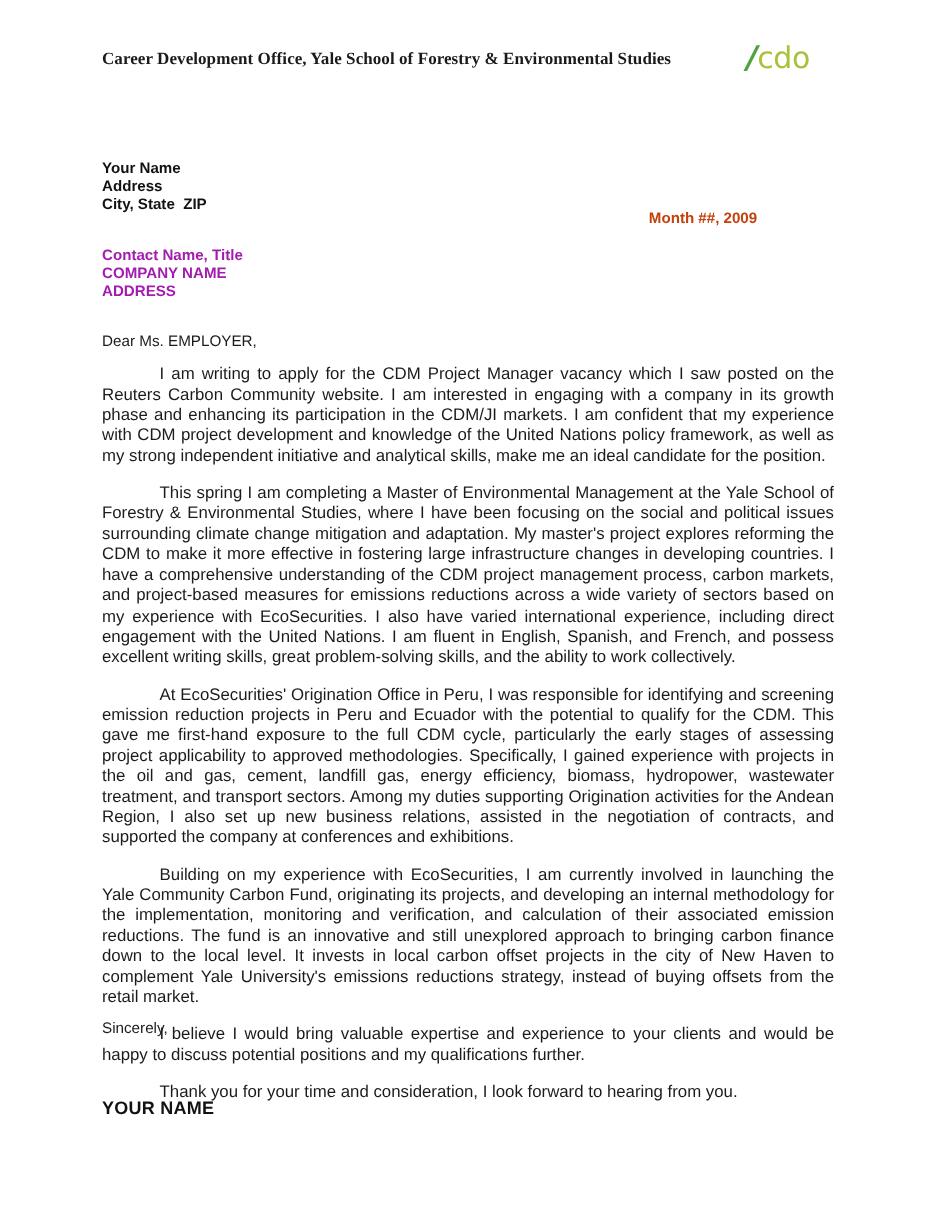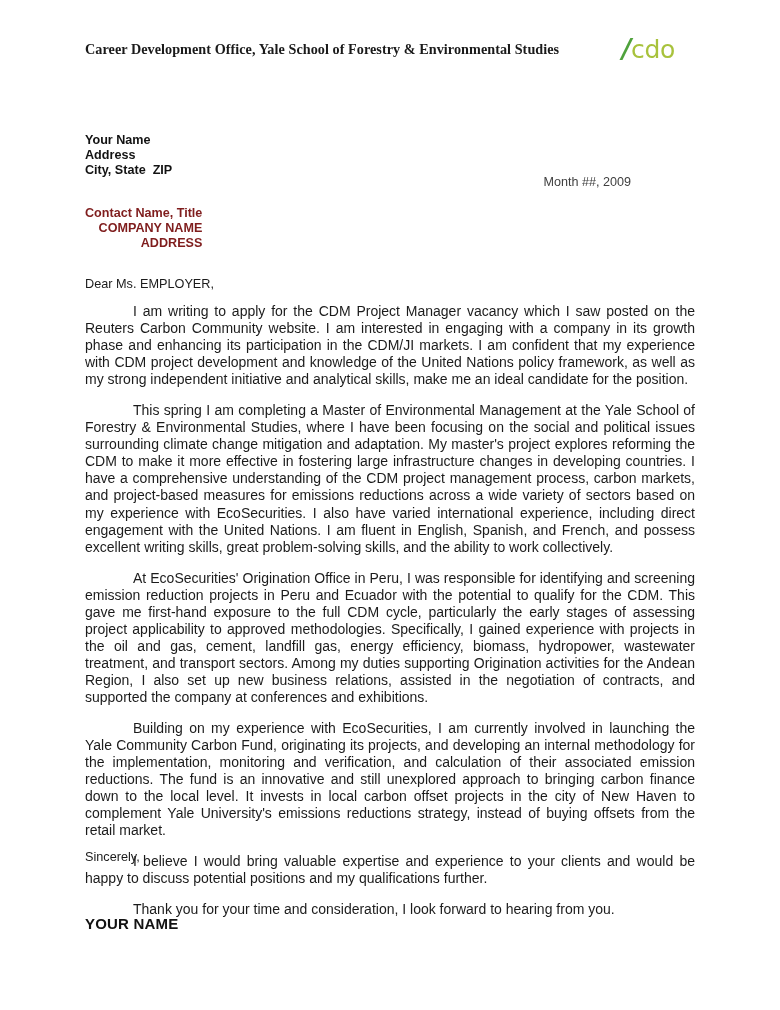--- a/index.html
+++ b/index.html
@@ -86,35 +86,34 @@
     color: #121212;
   }
   .sender-block div { white-space: pre; }
 
   
   .date-line {
     position: absolute;
     right: 85px;
     top: 175px;
     font-size: 12.6px;
-    font-weight: 400;
-    color: #404040;
+    font-weight: 700;
+    color: #c2410c;
     white-space: nowrap;
   }
 
   
   .recipient-block {
     position: absolute;
     left: 85px;
     top: 206px;
     font-size: 12.6px;
     font-weight: 700;
     line-height: 15px;
-    color: #7f1d1d;
-    text-align: right;
+    color: #a21caf;
   }
   .recipient-block div { white-space: pre; }
 
   
   .salutation {
     position: absolute;
     left: 85px;
     top: 277px;
     font-size: 12.7px;
     color: #1b1b1b;

